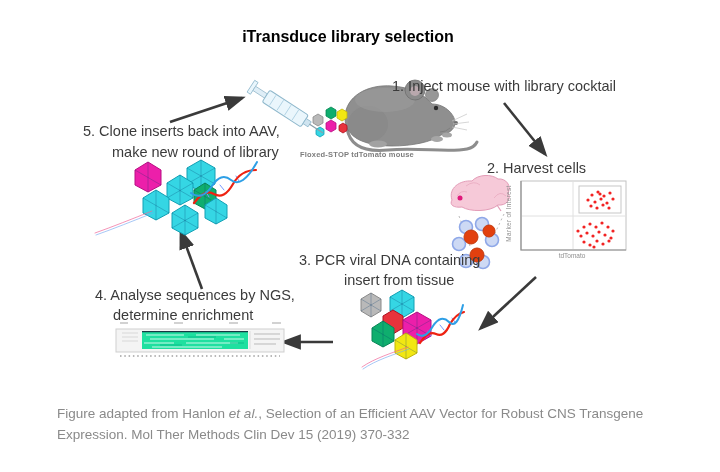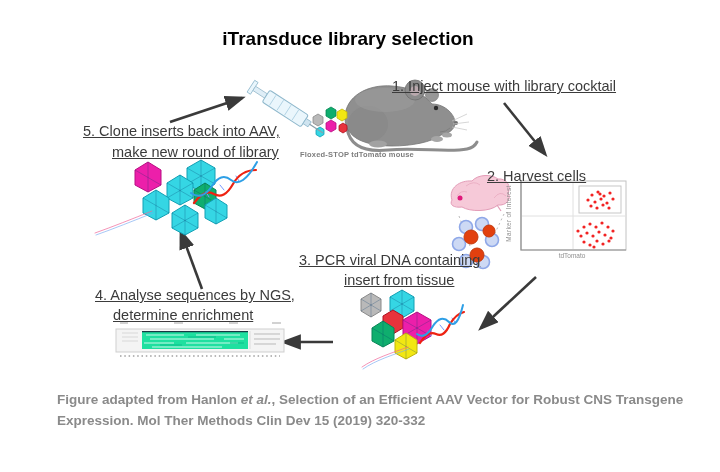--- a/index.html
+++ b/index.html
@@ -1,29 +1,29 @@
 <!DOCTYPE html>
 <html><head>
 <meta charset="utf-8">
 <style>
   html,body{margin:0;padding:0;background:#ffffff;}
   #canvas{position:relative;width:720px;height:472px;background:#ffffff;overflow:hidden;
           font-family:"Liberation Sans", sans-serif;}
   svg.art{position:absolute;left:0;top:0;}
   .ttl{position:absolute;left:0;right:24px;top:28px;text-align:center;
-       font-size:19px;font-weight:bold;color:#000;}
-  .txt{position:absolute;font-size:14.5px;color:#3b3b3b;white-space:nowrap;text-decoration:underline;}
+       font-size:16px;font-weight:bold;color:#000;}
+  .txt{position:absolute;font-size:14.5px;color:#3b3b3b;white-space:nowrap;}
   .mlabel{position:absolute;left:300px;top:150px;width:160px;
           font-size:7.5px;font-weight:bold;color:#7d7d7d;letter-spacing:.2px;}
   .fy{position:absolute;left:468px;top:210px;width:80px;text-align:center;
       font-size:6.5px;color:#8f8f8f;transform:rotate(-90deg);letter-spacing:.3px;}
   .fx{position:absolute;left:542px;top:252px;width:60px;text-align:center;
       font-size:6.5px;color:#8f8f8f;}
-  .cap{position:absolute;left:57px;top:389px;width:660px;font-size:13.5px;
-       line-height:21px;color:#8a8a8a;white-space:nowrap;font-weight:bold;}
+  .cap{position:absolute;left:57px;top:403px;width:660px;font-size:13.5px;
+       line-height:21px;color:#8a8a8a;white-space:nowrap;}
   
   .hx-cyan{fill:#35d6e4;stroke:#12a0b4;}
   .hx-magenta{fill:#ec1faa;stroke:#b80f83;}
   .hx-green{fill:#0fae6e;stroke:#088556;}
   .hx-yellow{fill:#f2e713;stroke:#c2b60a;}
   .hx-red{fill:#e8333c;stroke:#b01020;}
   .hx-gray{fill:#b9b9b9;stroke:#8a8a8a;}
   .facet{fill:none;stroke:#036;stroke-opacity:.25;stroke-width:1;}
 </style>
 </head>
@@ -221,30 +221,30 @@
         <path d="M191,193 Q202,201 212,186 Q221,172 231,180 Q242,189 257,162" stroke="#2e9fe6" stroke-width="2"></path>
         <path d="M95,233 C112,227 132,219 152,211" stroke="#f06699" stroke-width="1" opacity="0.7"></path>
         <path d="M96,235 C113,229 133,221 153,213" stroke="#74a8f0" stroke-width="0.9" opacity="0.7"></path>
       </g>
     </g>
   </svg>
 
   <div class="ttl">iTransduce library selection</div>
 
   <div class="txt" style="left:392px;top:78px;">1. Inject mouse with library cocktail</div>
-  <div class="txt" style="left:487px;top:168px;text-align:center;">2. Harvest cells</div>
+  <div class="txt" style="left:487px;top:160px;text-align:center;">2. Harvest cells</div>
   <div class="txt" style="left:299px;top:252px;">3. PCR viral DNA containing</div>
   <div class="txt" style="left:344px;top:272px;">insert from tissue</div>
   <div class="txt" style="left:95px;top:287px;">4. Analyse sequences by NGS,</div>
   <div class="txt" style="left:113px;top:307px;">determine enrichment</div>
   <div class="txt" style="left:83px;top:123px;">5. Clone inserts back into AAV,</div>
   <div class="txt" style="left:112px;top:144px;">make new round of library</div>
 
   <div class="mlabel">Floxed-STOP tdTomato mouse</div>
 
   <div class="fy">Marker of Interest</div>
   <div class="fx">tdTomato</div>
 
   <div class="cap">
     <span>Figure adapted from Hanlon </span><i>et al.</i><span>, Selection of an Efficient AAV Vector for Robust CNS Transgene</span><br>
-    <span>Expression. Mol Ther Methods Clin Dev 15 (2019) 320-332</span>
+    <span>Expression. Mol Ther Methods Clin Dev 15 (2019) 370-332</span>
   </div>
 </div>
 
 </body></html>

